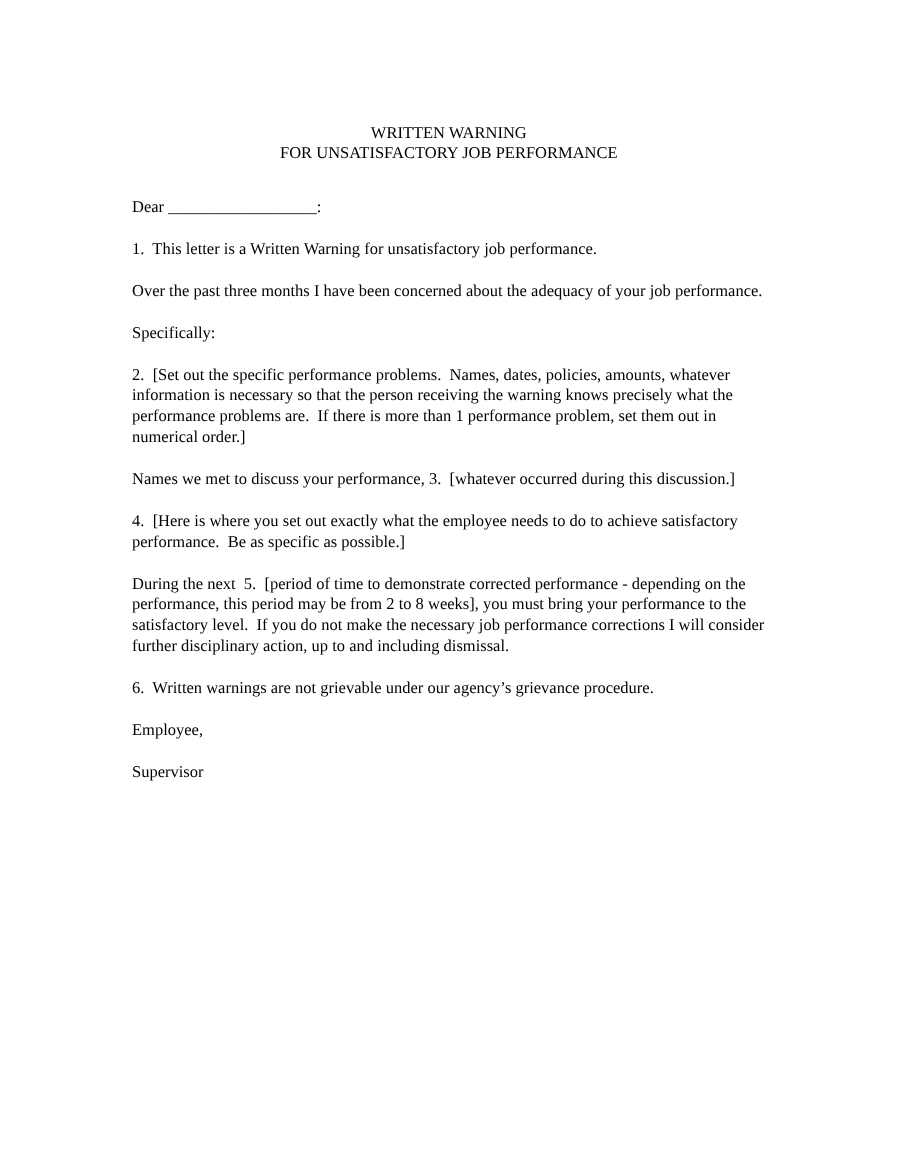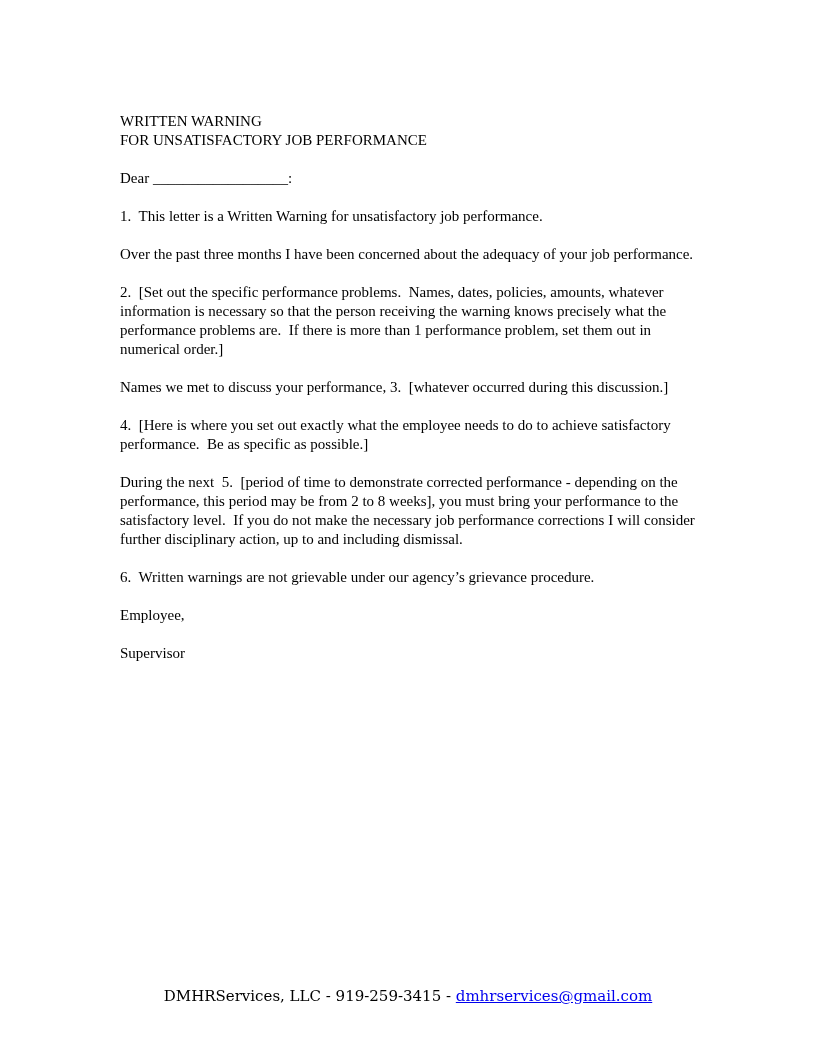--- a/index.html
+++ b/index.html
@@ -18,21 +18,22 @@
     line-height: 19px;
     overflow: hidden;
   }
   .content {
     position: absolute;
     left: 120px;
     top: 112px;
     width: 576px;
   }
   .title-block {
-    margin: 0 0 19px 0;
+    text-align: center;
+    margin: 0 0 30px 0;
   }
   .title-line {
     white-space: pre-wrap;
   }
   p.para {
     margin: 1px 0 19px 0;
     white-space: pre-wrap;
   }
   p.gap2 {
     margin-top: 19px;
@@ -60,26 +61,24 @@
   <div class="content">
 
     <div class="title-block">
       <div class="title-line">WRITTEN WARNING</div>
       <div class="title-line">FOR UNSATISFACTORY JOB PERFORMANCE</div>
     </div>
 
     <p class="para"><span class="seg">Dear __________________:</span></p>
     <p class="para"><span class="seg b">1.  This letter is a Written Warning for unsatisfactory job performance.</span></p>
     <p class="para"><span class="seg">Over the past three months I have been concerned about the adequacy of your job performance.</span></p>
+    <p class="para"><span class="seg">Specifically:</span></p>
     <p class="para"><span class="seg b">2.  [Set out the specific performance problems.  Names, dates, policies, amounts, whatever information is necessary so that the person receiving the warning knows precisely what the performance problems are.  If there is more than 1 performance problem, set them out in numerical order.]</span></p>
     <p class="para gap2"><span class="seg">Names we met to discuss your performance, </span><span class="seg b">3.  [whatever occurred during this discussion.]</span></p>
     <p class="para"><span class="seg b">4.  [Here is where you set out exactly what the employee needs to do to achieve satisfactory performance.  Be as specific as possible.]</span></p>
     <p class="para"><span class="seg">During the next  </span><span class="seg b">5.  [period of time to demonstrate corrected performance - depending on the performance, this period may be from 2 to 8 weeks]</span><span class="seg">, you must bring your performance to the satisfactory level.  If you do not make the necessary job performance corrections I will consider further disciplinary action, up to and including dismissal.</span></p>
     <p class="para"><span class="seg b">6.  Written warnings are not grievable under our agency’s grievance procedure.</span></p>
     <p class="para gap2"><span class="seg">Employee,</span></p>
     <p class="para"><span class="seg">Supervisor</span></p>
 
   </div>
 
-  <div class="footer">
-    <span>DMHRServices, LLC - 919-259-3415 - </span><a href="#" style="color: rgb(0, 0, 238);">dmhrservices@gmail.com</a>
-  </div>
 </div>
 
 </body></html>

